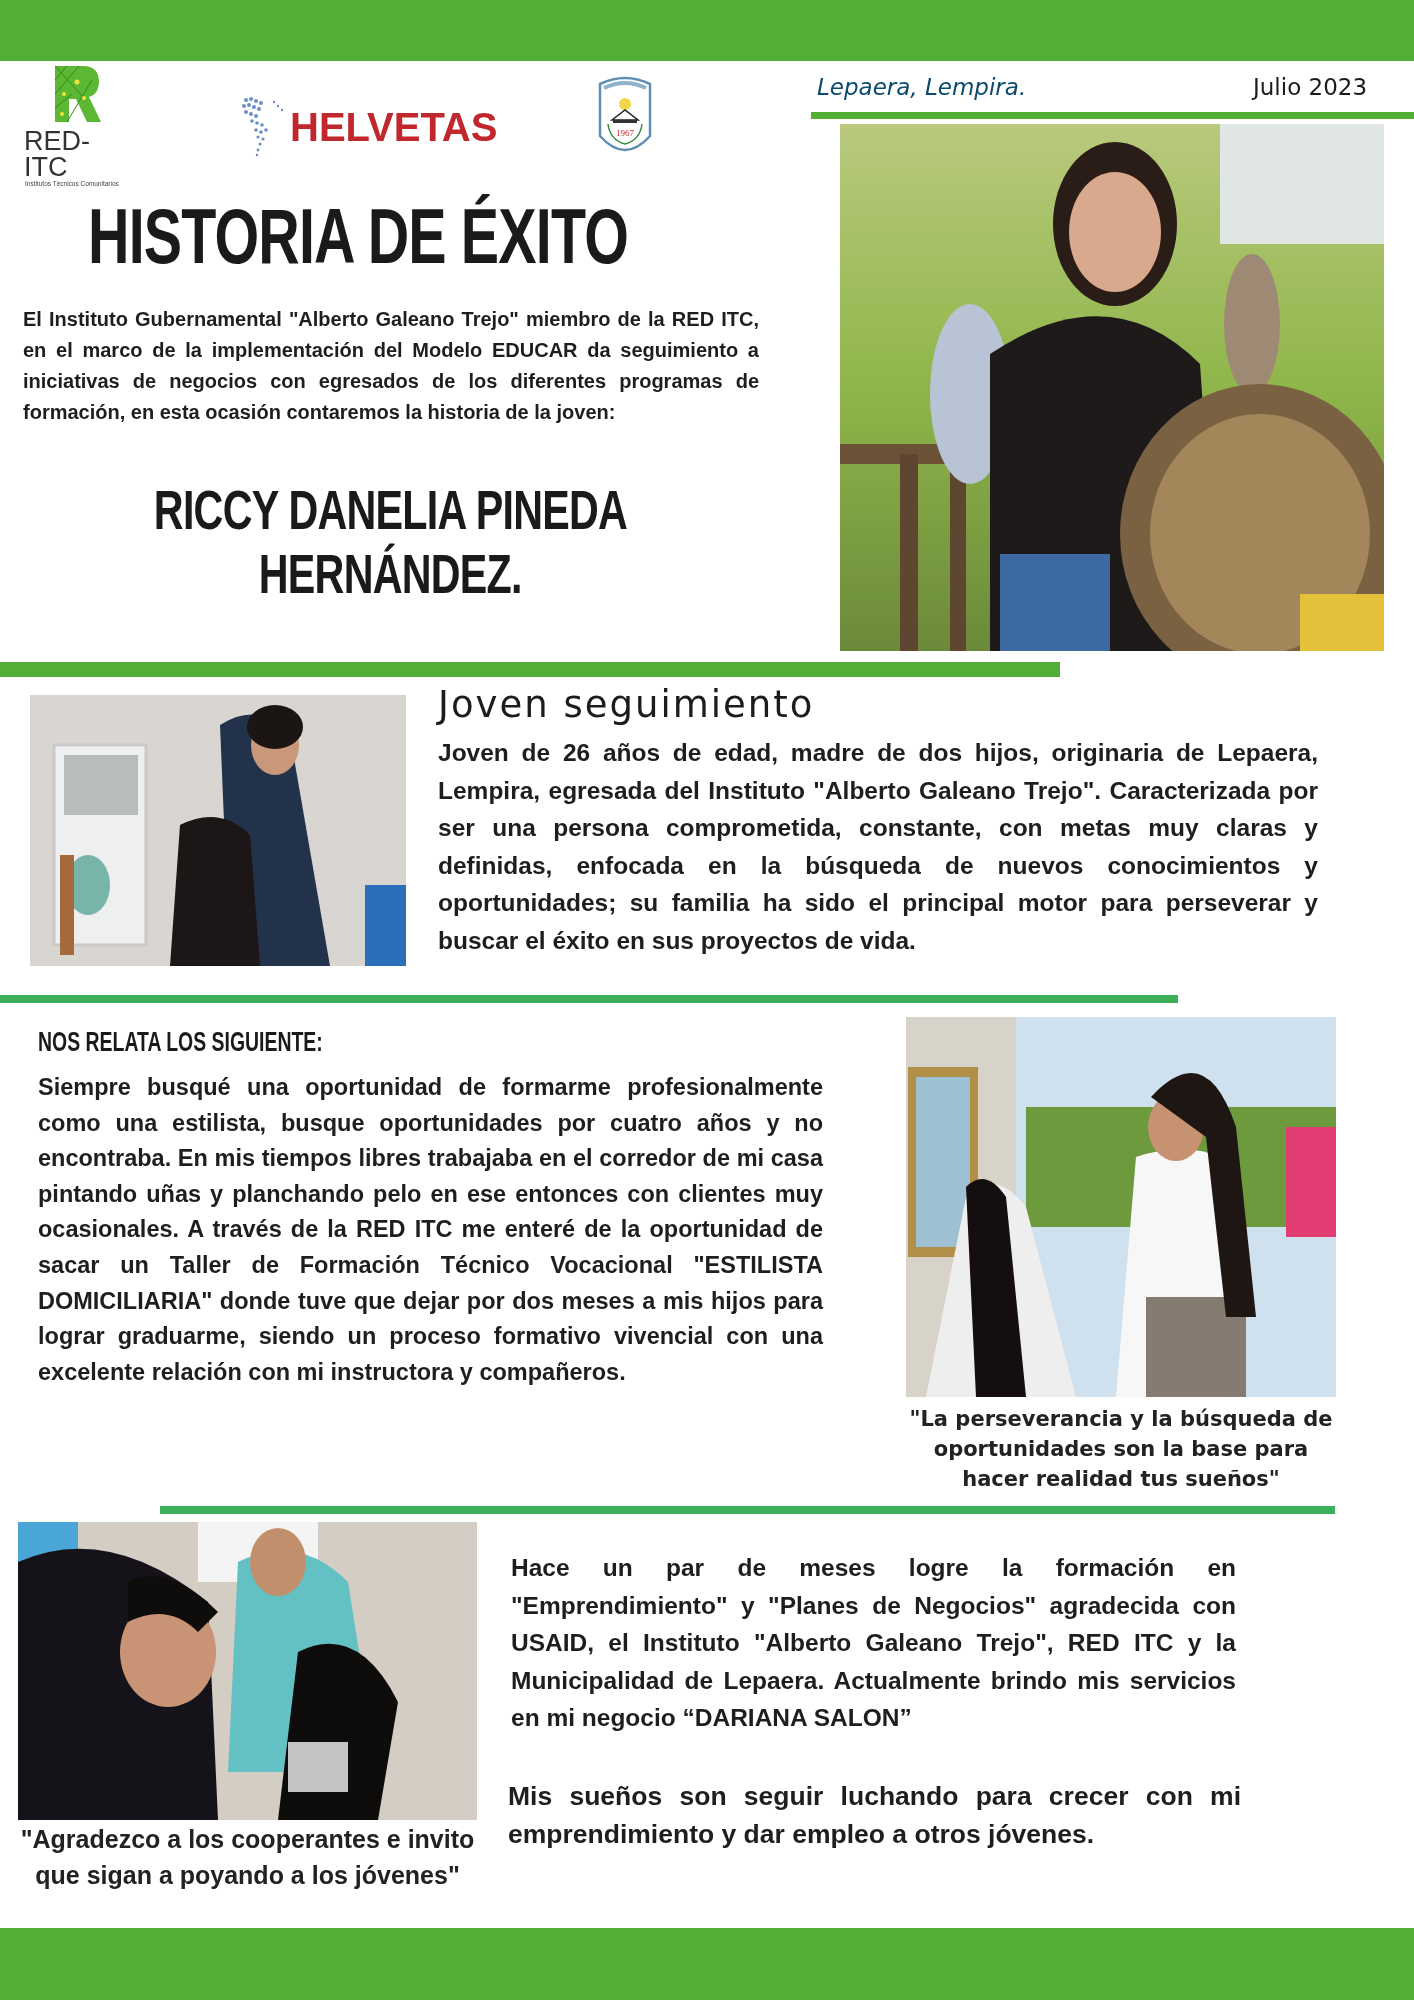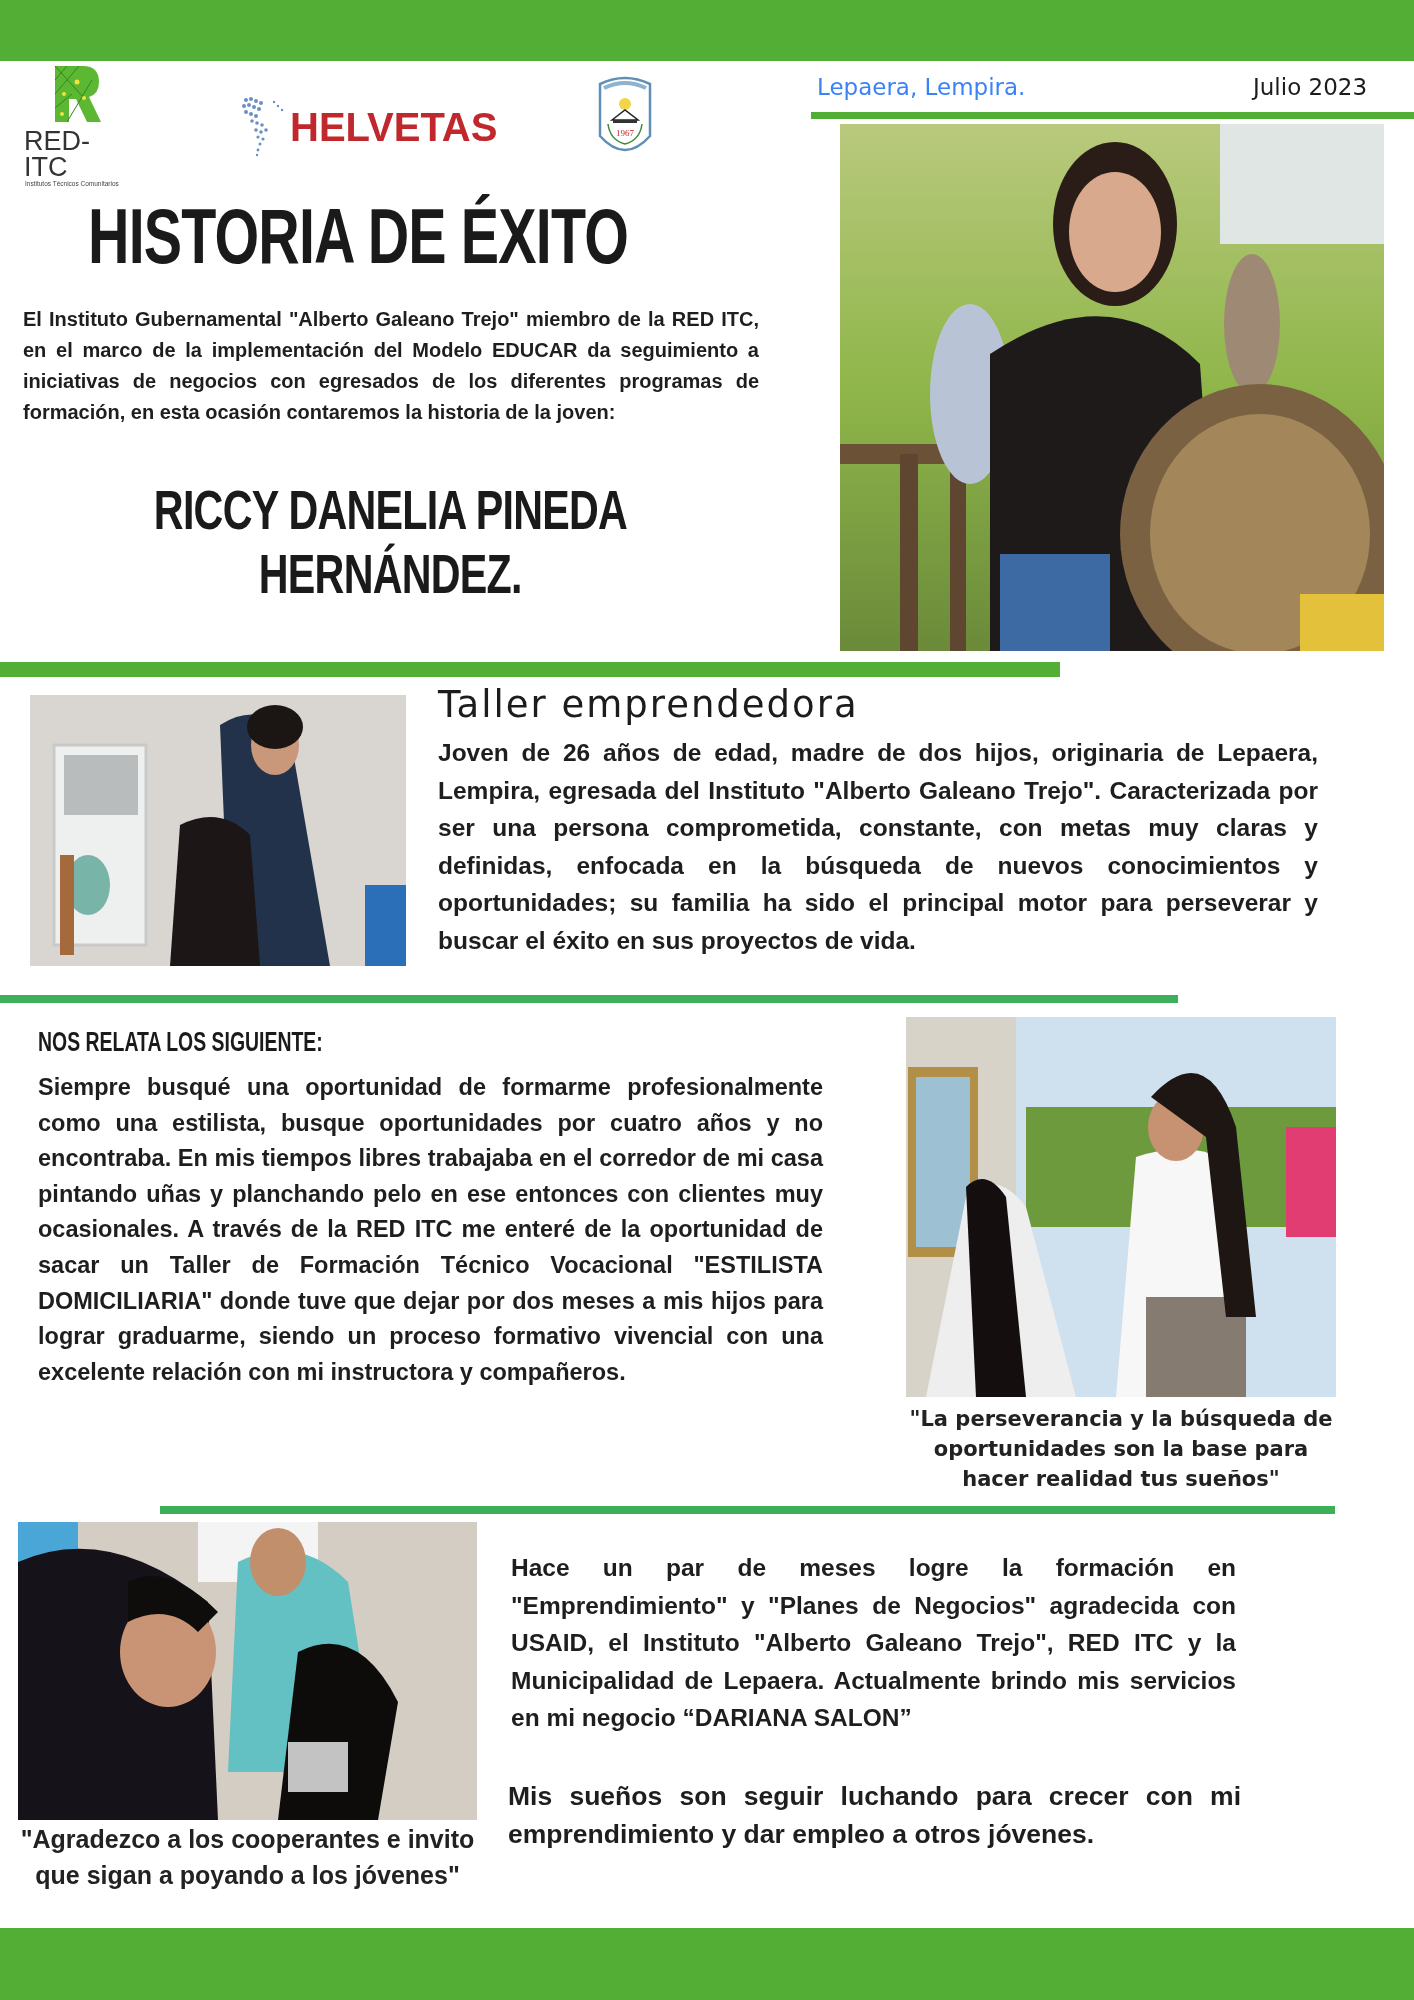--- a/index.html
+++ b/index.html
@@ -73,21 +73,21 @@
     <path d="M6 10 Q31 -2 56 10 L56 62 Q31 90 6 62 Z" fill="#fff" stroke="#5f8fb6" stroke-width="2.5"></path>
     <path d="M10 14 Q31 4 52 14" fill="none" stroke="#8db3cf" stroke-width="4"></path>
     <circle cx="31" cy="30" r="6" fill="#f3d54a"></circle>
     <path d="M18 46 L31 36 L44 46 Z" fill="none" stroke="#222" stroke-width="1.5"></path>
     <rect x="19" y="46" width="24" height="3" fill="#333"></rect>
     <text x="31" y="62" font-size="9" fill="#c0282d" text-anchor="middle" font-family="Liberation Serif, serif">1967</text>
     <path d="M14 50 Q16 66 31 70 Q46 66 48 50" fill="none" stroke="#3b8a3b" stroke-width="1.5"></path>
   </svg>
 </div>
 
-<div class="abs" style="left:817px;top:74px;font-size:23px;color:#3b82f6;font-family:'DejaVu Sans',sans-serif;">Lepaera, Lempira.</div>
+<div class="abs" style="left:817px;top:74px;font-size:23px;color:#0c4a6e;font-family:'DejaVu Sans',sans-serif;font-style:italic;">Lepaera, Lempira.</div>
 <div class="abs" style="left:1253px;top:74px;font-size:23px;color:#1c1c1c;font-family:'DejaVu Sans',sans-serif;">Julio 2023</div>
 <div class="abs green-bar" style="left:811px;top:112px;width:603px;height:7px;"></div>
 
 <div class="abs headline" style="left:88px;top:186px;font-size:70px;line-height:90px;transform:scaleX(0.82) scaleY(1.12);">HISTORIA DE ÉXITO</div>
 
 <div class="abs body-text" style="left:23px;top:304px;width:736px;font-size:20px;line-height:31px;">El Instituto Gubernamental "Alberto Galeano Trejo" miembro de la RED ITC, en el marco de la implementación del Modelo EDUCAR da seguimiento a iniciativas de negocios con egresados de los diferentes programas de formación, en esta ocasión contaremos la historia de la joven:</div>
 
 <div class="abs" style="left:0;top:478px;width:780px;text-align:center;">
   <div style="display:inline-block;font-size:55px;font-weight:700;line-height:64px;color:#1a1a1a;transform:scaleX(0.75);letter-spacing:-1px;white-space:nowrap;">RICCY DANELIA PINEDA</div><br>
   <div style="display:inline-block;font-size:55px;font-weight:700;line-height:64px;color:#1a1a1a;transform:scaleX(0.75);letter-spacing:-1px;white-space:nowrap;">HERNÁNDEZ.</div>
@@ -130,21 +130,21 @@
     <rect x="30" y="160" width="14" height="100" fill="#a46a3c"></rect>
     <rect x="150" y="180" width="110" height="60" fill="#f2f2f2"></rect>
     <path d="M190 30 Q230 5 260 40 L300 271 L200 271 Z" fill="#21324a"></path>
     <ellipse cx="245" cy="50" rx="24" ry="30" fill="#c9987a"></ellipse>
     <ellipse cx="245" cy="32" rx="28" ry="22" fill="#1b1513"></ellipse>
     <path d="M150 130 Q190 110 220 140 L230 271 L140 271 Z" fill="#1c1616"></path>
     <rect x="335" y="190" width="41" height="81" fill="#2a6fb8"></rect>
   </svg>
 </div>
 
-<div class="abs" style="left:438px;top:683px;font-size:37px;font-family:'DejaVu Sans',sans-serif;letter-spacing:2px;color:#1c1c1c;font-weight:400;">Taller emprendedora</div>
+<div class="abs" style="left:438px;top:683px;font-size:37px;font-family:'DejaVu Sans',sans-serif;letter-spacing:2px;color:#1c1c1c;font-weight:400;">Joven seguimiento</div>
 <div class="abs body-text" style="left:438px;top:734px;width:880px;font-size:24.5px;line-height:37.5px;">Joven de 26 años de edad, madre de dos hijos, originaria de Lepaera, Lempira, egresada del Instituto "Alberto Galeano Trejo". Caracterizada por ser una persona comprometida, constante, con metas muy claras y definidas, enfocada en la búsqueda de nuevos conocimientos y oportunidades; su familia ha sido el principal motor para perseverar y buscar el éxito en sus proyectos de vida.</div>
 
 <div class="abs green-line" style="left:0;top:995px;width:1178px;height:8px;"></div>
 
 <div class="abs" style="left:38px;top:1027px;font-size:27px;font-weight:700;color:#1a1a1a;transform:scaleX(0.72);transform-origin:left top;white-space:nowrap;">NOS RELATA LOS SIGUIENTE:</div>
 <div class="abs body-text" style="left:38px;top:1070px;width:785px;font-size:23.5px;line-height:35.6px;">Siempre busqué una oportunidad de formarme profesionalmente como una estilista, busque oportunidades por cuatro años y no encontraba. En mis tiempos libres trabajaba en el corredor de mi casa pintando uñas y planchando pelo en ese entonces con clientes muy ocasionales. A través de la RED ITC me enteré de la oportunidad de sacar un Taller de Formación Técnico Vocacional "ESTILISTA DOMICILIARIA" donde tuve que dejar por dos meses a mis hijos para lograr graduarme, siendo un proceso formativo vivencial con una excelente relación con mi instructora y compañeros.</div>
 
 <div class="abs photo" style="left:906px;top:1017px;width:430px;height:380px;">
   <svg viewBox="0 0 430 380" preserveAspectRatio="none">
     <rect width="430" height="380" fill="#cfe0ee"></rect>

